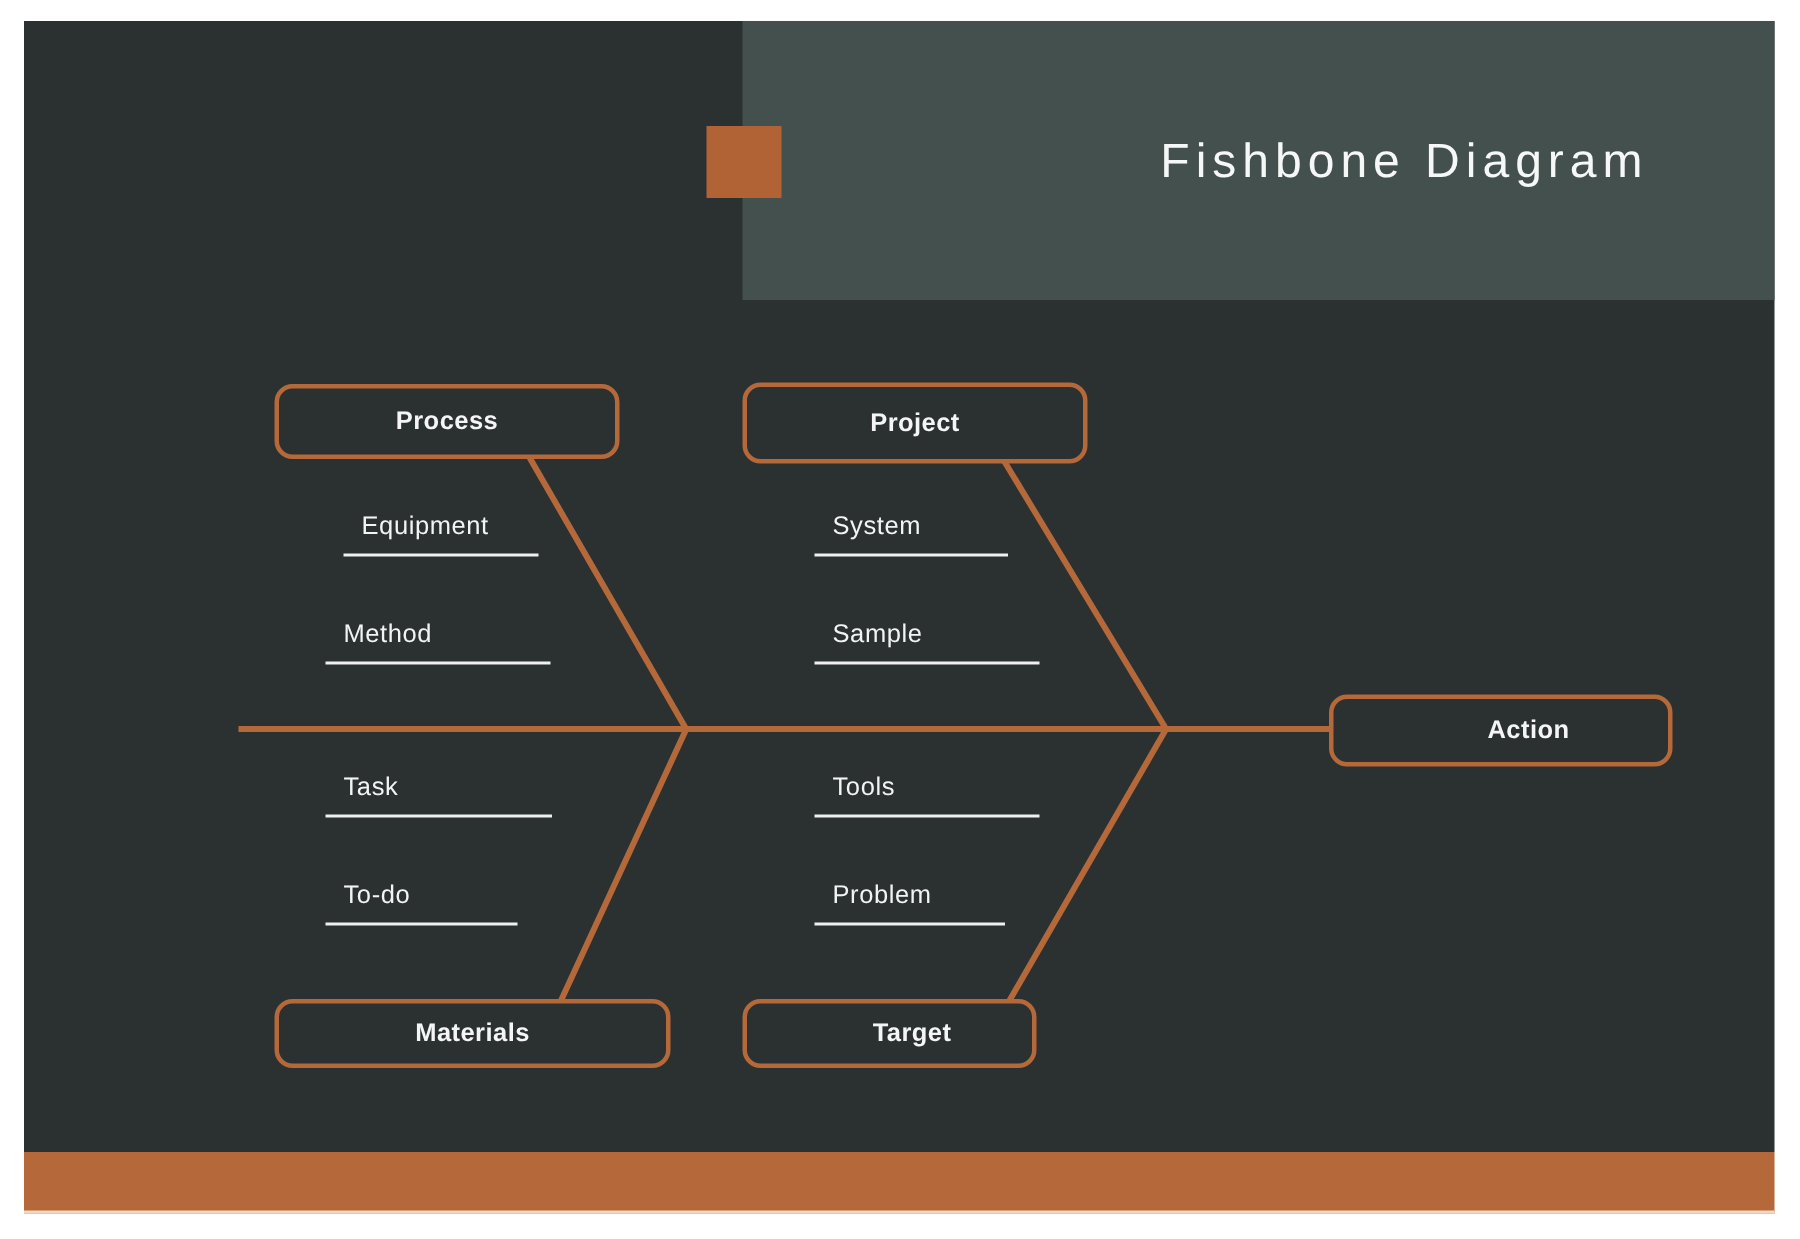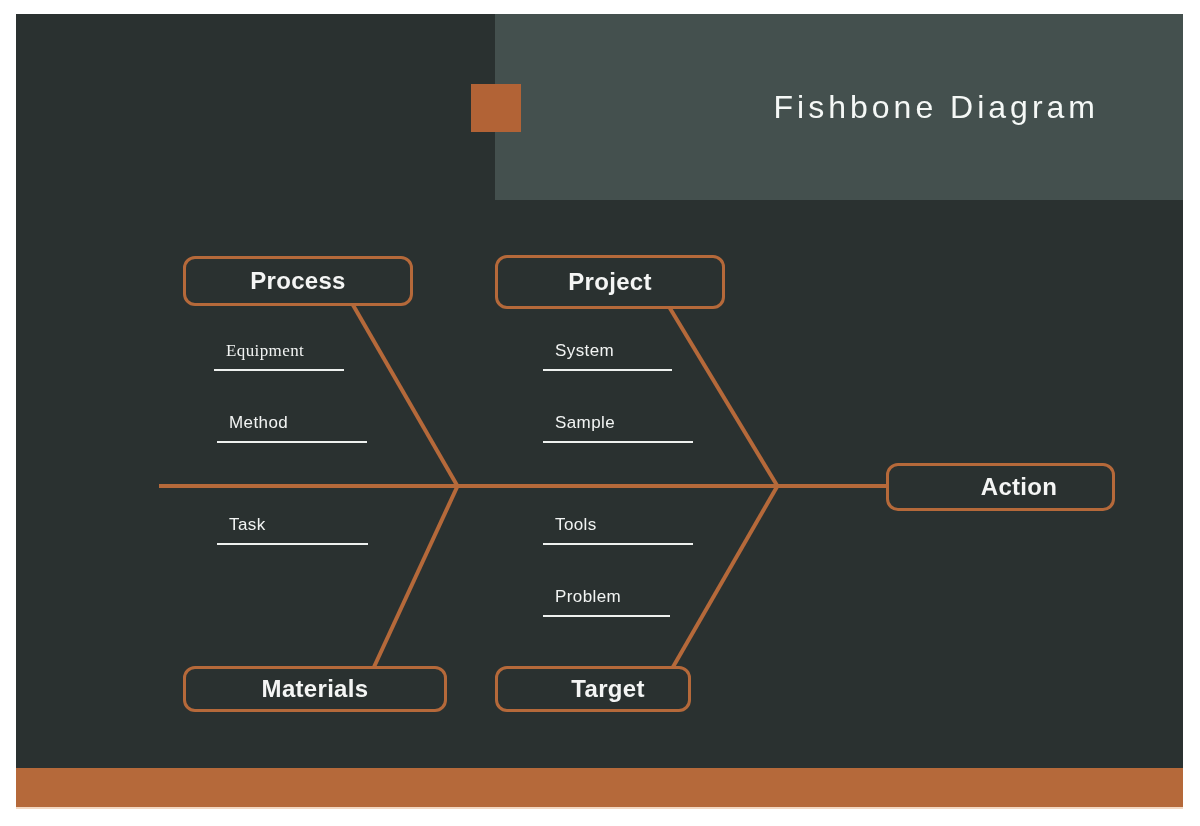--- a/index.html
+++ b/index.html
@@ -26,30 +26,30 @@
     font-family:"Liberation Sans", sans-serif;white-space:nowrap;}
 
   .accent-square{position:absolute;left:471px;top:84px;width:50px;height:48px;
     background:var(--accent);}
 
   .bones{position:absolute;left:0;top:0;width:1200px;height:826px;pointer-events:none;}
   .bones line{stroke:var(--line);stroke-width:4;}
 
   .cat-box{position:absolute;display:flex;align-items:center;justify-content:center;
     border:3px solid var(--line);border-radius:12px;background:var(--background);
-    color:#f4f5f4;font-weight:bold;font-size:24px;letter-spacing:0.3px;}
+    color:#f4f5f4;font-weight:bold;font-size:17px;letter-spacing:0.3px;}
   .box-process{left:183px;top:256px;width:230px;height:50px;}
   .box-project{left:495px;top:255px;width:230px;height:54px;align-items:center;}
   .box-materials{left:183px;top:666px;width:264px;height:46px;}
   .box-target{left:495px;top:666px;width:196px;height:46px;padding-left:30px;}
   .box-action{left:886px;top:463px;width:229px;height:48px;padding-left:37px;}
 
   .cause{position:absolute;border-bottom:2px solid #eef1ef;color:var(--ink);
     font-size:17px;letter-spacing:0.4px;padding:0 0 7px 12px;line-height:22px;}
-  .c-equipment{left:214px;top:340px;width:130px;font-family:Liberation Serif, serif;}
+  .c-equipment{left:229px;top:340px;width:130px;}
   .c-method{left:217px;top:412px;width:150px;}
   .c-task{left:217px;top:514px;width:151px;}
   .c-todo{left:217px;top:586px;width:128px;}
   .c-system{left:543px;top:340px;width:129px;}
   .c-sample{left:543px;top:412px;width:150px;}
   .c-tools{left:543px;top:514px;width:150px;}
   .c-problem{left:543px;top:586px;width:127px;}
 
   .bottom-bar{position:absolute;left:16px;top:768px;width:1167px;height:41px;
     background:var(--bar);border-bottom:2px solid var(--bar-shadow);}
@@ -92,20 +92,23 @@
 
   <div class="cause c-equipment">
     <span>Equipment</span>
   </div>
   <div class="cause c-method">
     <span>Method</span>
   </div>
   <div class="cause c-task">
     <span>Task</span>
   </div>
+  <div class="cause c-todo">
+    <span>To-do</span>
+  </div>
   <div class="cause c-system">
     <span>System</span>
   </div>
   <div class="cause c-sample">
     <span>Sample</span>
   </div>
   <div class="cause c-tools">
     <span>Tools</span>
   </div>
   <div class="cause c-problem">

